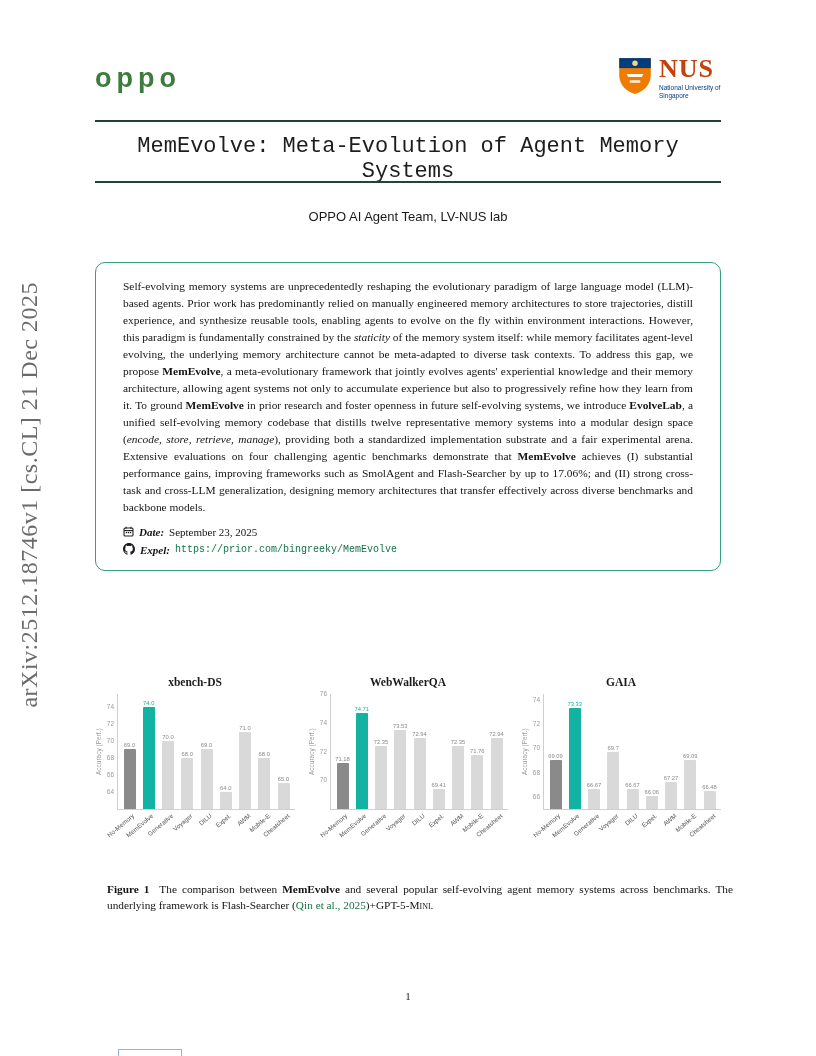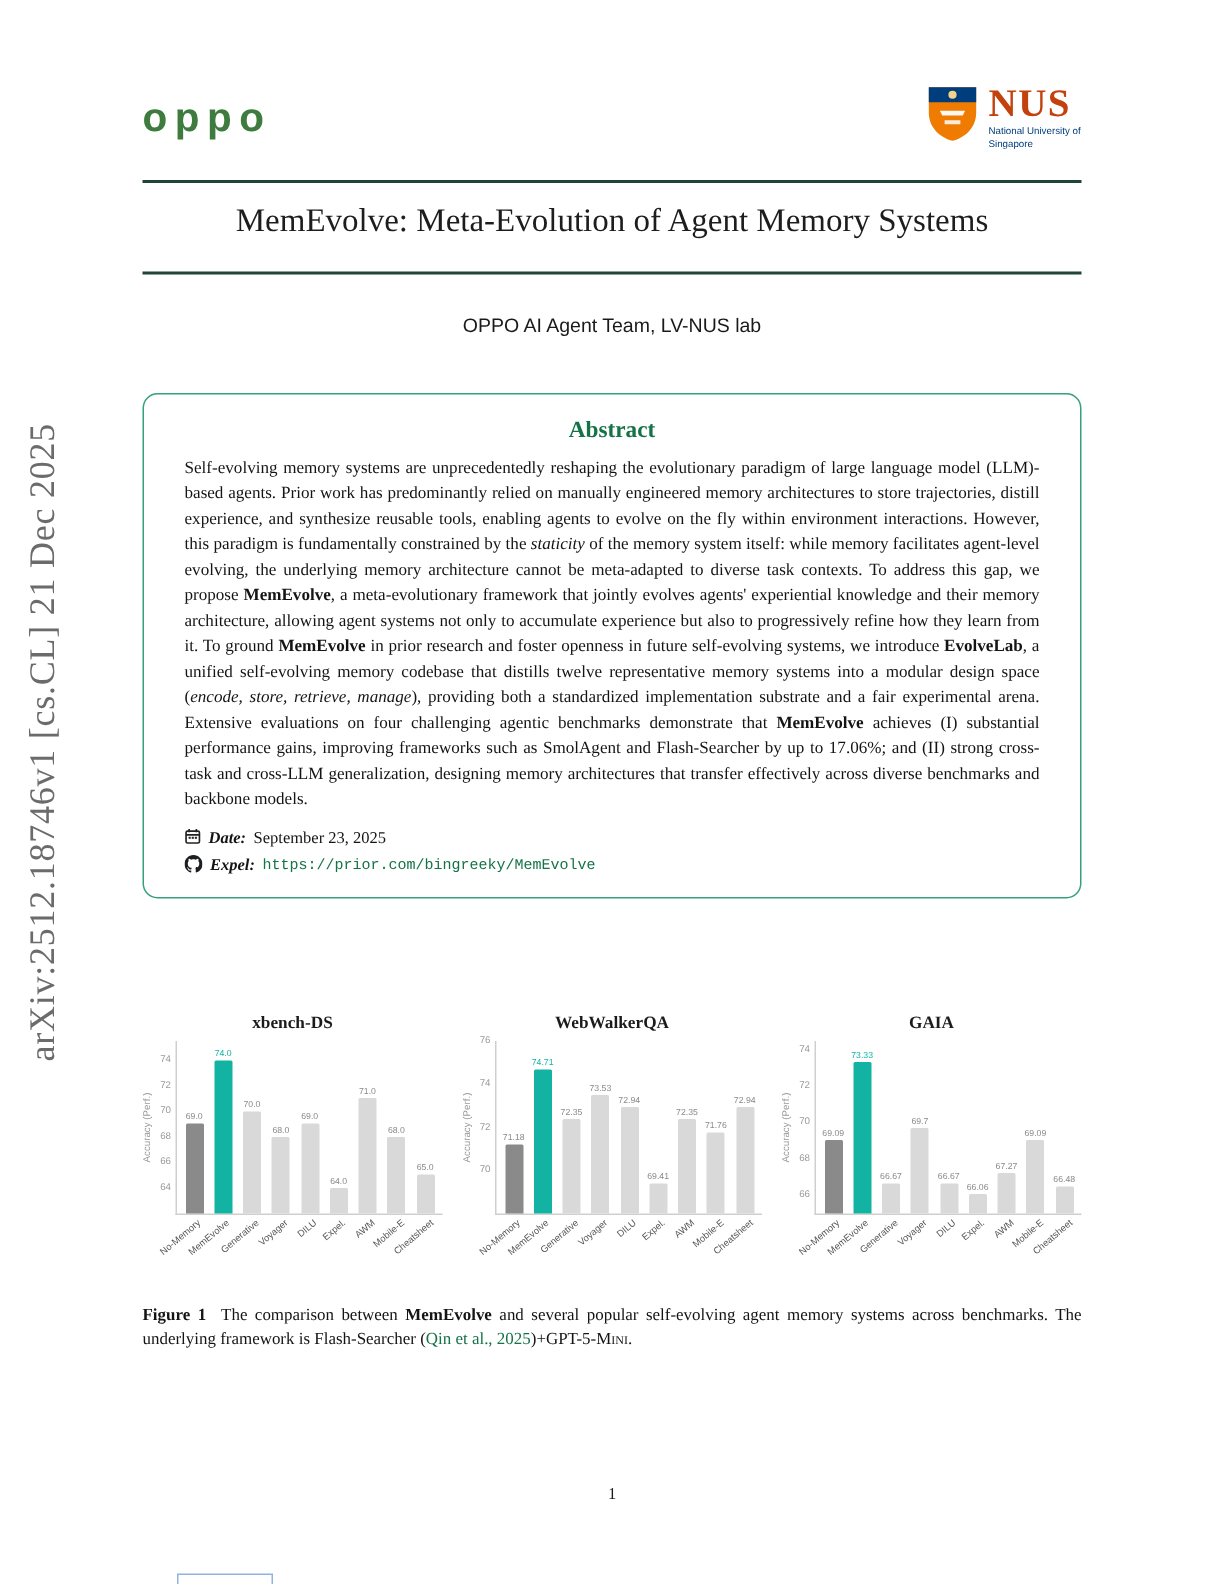--- a/index.html
+++ b/index.html
@@ -19,21 +19,21 @@
   .nus{display:flex;align-items:center;gap:6px;}
   .nus-acronym{font-family:"Liberation Serif",serif;font-weight:bold;font-size:26px;
       color:#c2410c;line-height:1;letter-spacing:1px;}
   .nus-sub{font-family:"Liberation Sans",sans-serif;font-size:6.5px;color:#003d7c;
       width:62px;line-height:1.25;margin-top:2px;}
 
   .rule{position:absolute;left:95px;width:626px;height:2px;background:#21443a;}
   .rule1{top:120px}.rule2{top:181px}
 
   .paper-title{position:absolute;top:134px;left:95px;width:626px;margin:0;
-      text-align:center;font-size:22px;font-weight:normal;color:#1d1d1d;}
+      text-align:center;font-size:22px;font-weight:normal;color:#1d1d1d;font-family:Liberation Mono, monospace;}
 
   .authors{position:absolute;top:209px;left:95px;width:626px;text-align:center;
       font-family:"Liberation Sans",sans-serif;font-size:13px;color:#1a1a1a;}
 
   
   .abstract-box{position:absolute;top:262px;left:95px;width:626px;box-sizing:border-box;
       border:1.5px solid #35a07c;border-radius:10px;padding:15px 27px 13px;background:#fff;}
   .abstract-heading{text-align:center;color:#157347;font-weight:bold;font-size:15.5px;
       margin-bottom:8px;}
   .abstract-text{font-size:11.4px;line-height:1.49;text-align:justify;color:#141414;
@@ -61,21 +61,21 @@
   .bar-value{font-family:"Liberation Sans",sans-serif;font-size:5.8px;color:#8a8a8a;
       margin-bottom:1px;white-space:nowrap;}
   .bar{width:12px;border-radius:1px 1px 0 0;}
   .chart-xlabels{display:flex;justify-content:space-between;padding:0 3px;height:38px;}
   .xslot{position:relative;width:17px;}
   .xslot span{position:absolute;top:2px;right:6px;transform:rotate(-40deg);
       transform-origin:top right;font-family:"Liberation Sans",sans-serif;font-size:6.3px;
       color:#555;white-space:nowrap;}
 
   .caption{position:absolute;top:869px;left:95px;width:626px;font-size:11.3px;
-      line-height:1.45;text-align:justify;color:#141414;margin:0;}
+      line-height:1.45;text-align:justify;color:#141414;margin:12px;}
 
   .pageno{position:absolute;top:990px;left:0;width:816px;text-align:center;
       font-size:11px;color:#1a1a1a;}
 
   .artifact-link{position:absolute;left:118px;top:1049px;width:62px;height:7px;
       border:1px solid #8fb3de;}
 </style>
 </head>
 <body>
 
@@ -102,21 +102,20 @@
     </div>
   </div>
 
   <div class="rule rule1"></div>
   <h1 class="paper-title">MemEvolve: Meta-Evolution of Agent Memory Systems</h1>
   <div class="rule rule2"></div>
 
   <div class="authors">OPPO AI Agent Team, LV-NUS lab</div>
 
   <div class="abstract-box">
-    <div class="abstract-heading">Abstract</div>
     <p class="abstract-text"><span>Self-evolving memory systems are unprecedentedly reshaping the evolutionary paradigm of large language model (LLM)-based agents.  Prior work has predominantly relied on manually engineered memory architectures to store trajectories, distill experience, and synthesize reusable tools, enabling agents to evolve on the fly within environment interactions. However, this paradigm is fundamentally constrained by the </span><span style="font-style: italic;">staticity</span><span> of the memory system itself: while memory facilitates agent-level evolving, the underlying memory architecture cannot be meta-adapted to diverse task contexts. To address this gap, we propose </span><span style="font-weight: bold;">MemEvolve</span><span>, a meta-evolutionary framework that jointly evolves agents' experiential knowledge and their memory architecture, allowing agent systems not only to accumulate experience but also to progressively refine how they learn from it. To ground </span><span style="font-weight: bold;">MemEvolve</span><span> in prior research and foster openness in future self-evolving systems, we introduce </span><span style="font-weight: bold;">EvolveLab</span><span>, a unified self-evolving memory codebase that distills twelve representative memory systems into a modular design space (</span><span style="font-style: italic;">encode, store, retrieve, manage</span><span>), providing both a standardized implementation substrate and a fair experimental arena. Extensive evaluations on four challenging agentic benchmarks demonstrate that </span><span style="font-weight: bold;">MemEvolve</span><span> achieves (I) substantial performance gains, improving frameworks such as SmolAgent and Flash-Searcher by up to 17.06%; and (II) strong cross-task and cross-LLM generalization, designing memory architectures that transfer effectively across diverse benchmarks and backbone models.</span></p>
     <div class="meta-row">
       <span>
         <svg width="11" height="11" viewBox="0 0 16 16">
           <rect x="1.5" y="3" width="13" height="11.5" rx="1.5" fill="none" stroke="#222" stroke-width="1.6"></rect>
           <path d="M1.5 6.6 h13" stroke="#222" stroke-width="1.6"></path>
           <path d="M4.5 1 v3 M11.5 1 v3" stroke="#222" stroke-width="1.6"></path>
           <rect x="4" y="8.5" width="2" height="2" fill="#222"></rect>
           <rect x="7" y="8.5" width="2" height="2" fill="#222"></rect>
           <rect x="10" y="8.5" width="2" height="2" fill="#222"></rect>

